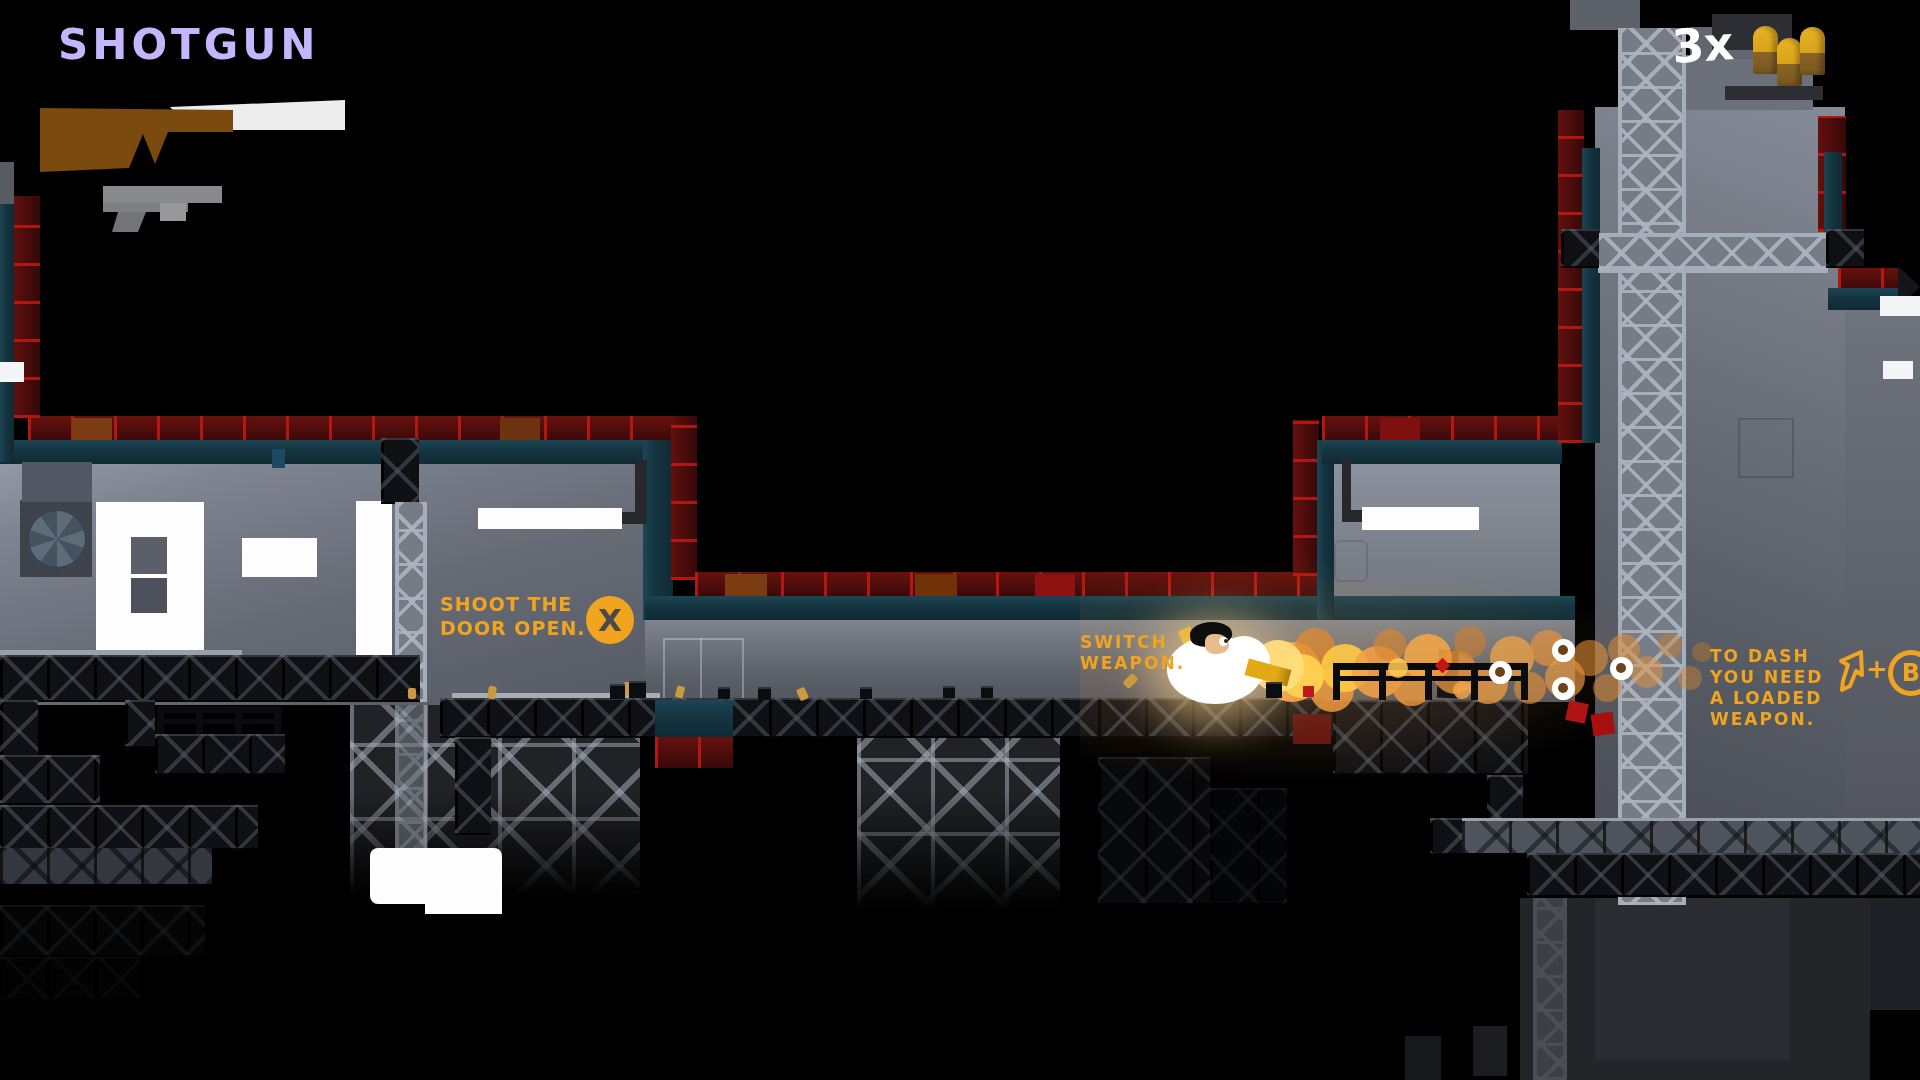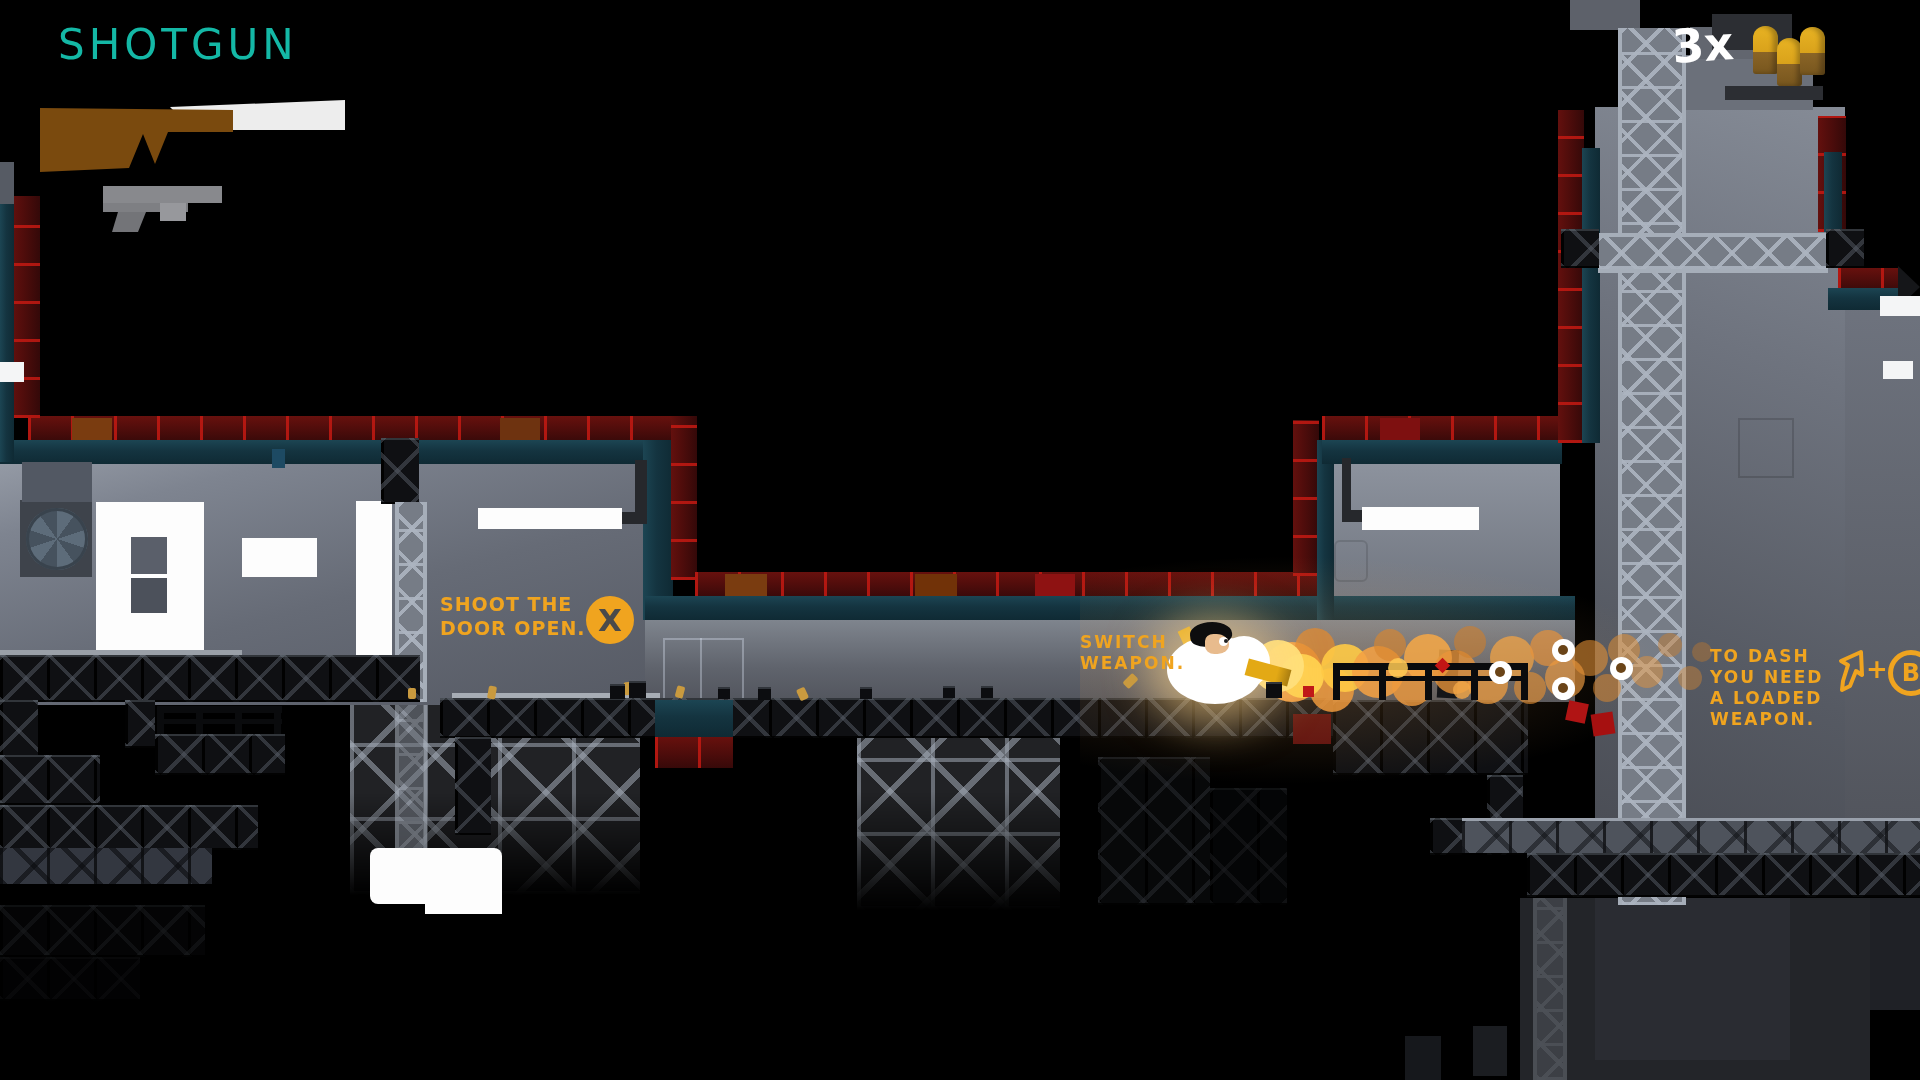--- a/index.html
+++ b/index.html
@@ -252,21 +252,21 @@
   <div class="x tut" style="left:1710px;top:646px;">TO DASH
 YOU NEED
 A LOADED
 WEAPON.</div>
   <svg class="x" style="left:1836px;top:644px;" width="44" height="50" viewBox="0 0 44 50">
     <path d="M6 46 L14 42 L20 27 L26 31 L25 8 L5 17 L12 21 L7 37 Z" fill="none" stroke="#f0a41f" stroke-width="4" stroke-linejoin="round"></path>
   </svg>
   <div class="x" style="left:1866px;top:654px;color:#f0a41f;font-weight:900;font-size:26px;">+</div>
   <div class="x btn-b" style="left:1888px;top:650px;">B</div>
 
-  <div class="x" style="left:58px;top:20px;color:#14b8a6;font-weight:400;font-size:42px;letter-spacing:4px;">SHOTGUN</div>
+  <div class="x" style="left:58px;top:20px;color:#c4b5fd;font-weight:700;font-size:42px;letter-spacing:4px;">SHOTGUN</div>
   <svg class="x" style="left:33px;top:80px;" width="315" height="95" viewBox="0 0 315 95">
     <polygon points="137,27 312,20 312,50 160,50" fill="#ededed"></polygon>
     <polygon points="7,28 200,30 200,52 135,52 122,84 110,54 96,88 7,92" fill="#7a4a0e"></polygon>
   </svg>
   <svg class="x" style="left:100px;top:182px;" width="125" height="52" viewBox="0 0 125 52">
     <rect x="3" y="4" width="119" height="17" fill="#88898d"></rect>
     <rect x="3" y="21" width="85" height="9" fill="#7e7f83"></rect>
     <rect x="60" y="21" width="26" height="18" fill="#97989c"></rect>
     <polygon points="18,30 46,30 38,50 12,50" fill="#737478"></polygon>
   </svg>

